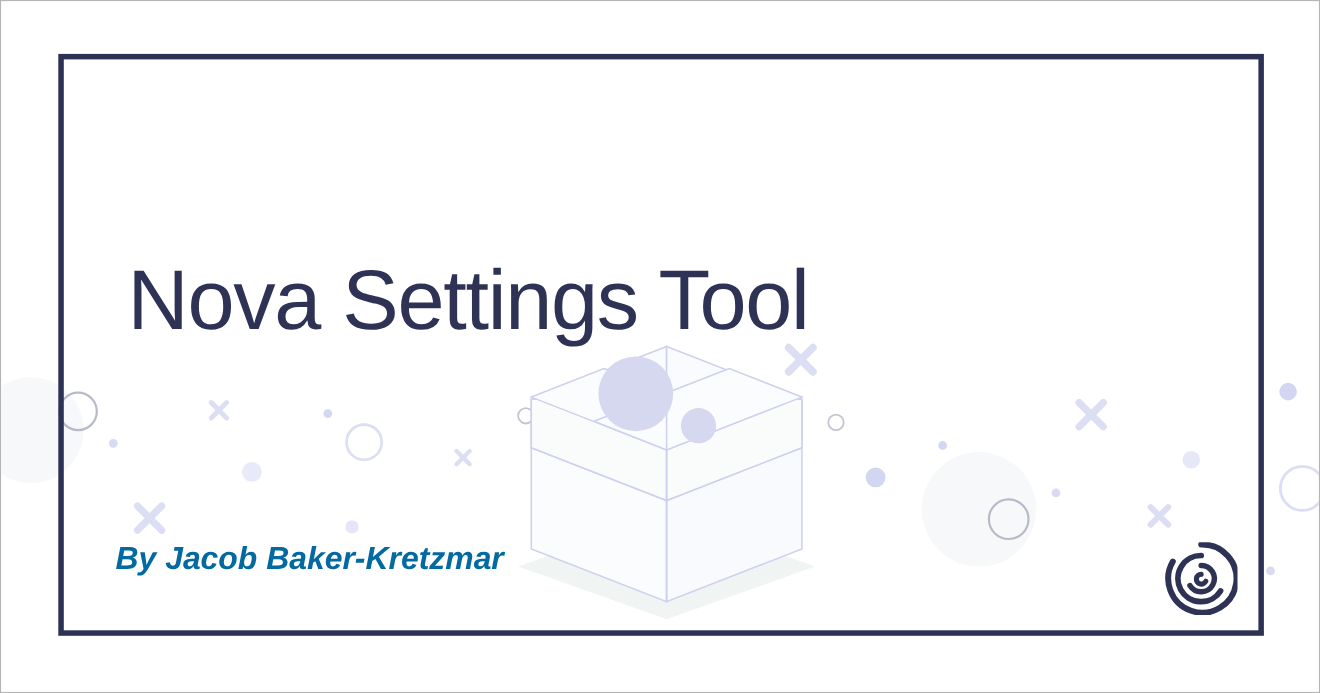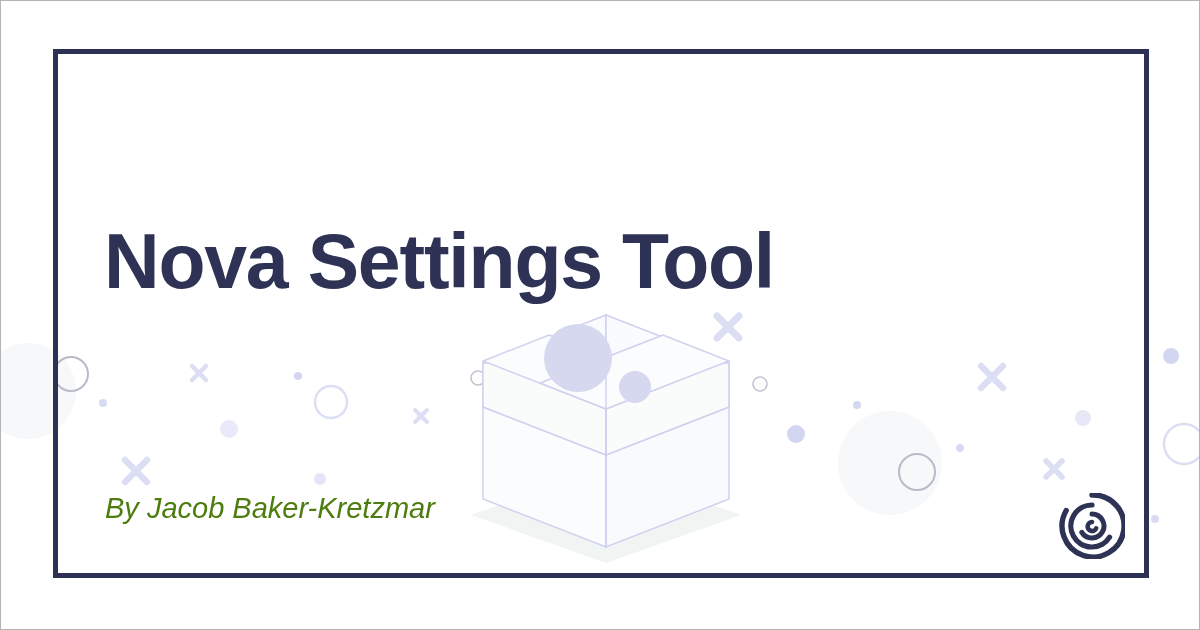--- a/index.html
+++ b/index.html
@@ -43,37 +43,37 @@
     border: 5px solid #2d3255;
     box-sizing: border-box;
     background: transparent;
   }
 
   
   .title {
     position: absolute;
     left: 103px;
     top: 222px;
-    margin: 0;
+    margin: 12px;
     font-size: 77px;
-    font-weight: bold;
+    font-weight: normal;
     letter-spacing: -1.2px;
     color: #2e3356;
     line-height: 1.0;
     white-space: nowrap;
   }
   .byline {
     position: absolute;
     left: 104px;
     top: 493px;
     margin: 0;
     font-size: 29px;
     font-style: italic;
-    font-weight: normal;
-    color: #4d7c0f;
+    font-weight: bold;
+    color: #0369a1;
     line-height: 1.0;
     white-space: nowrap;
   }
 
   
   .logo {
     position: absolute;
     left: 1058px;
     top: 492px;
     width: 66px;

